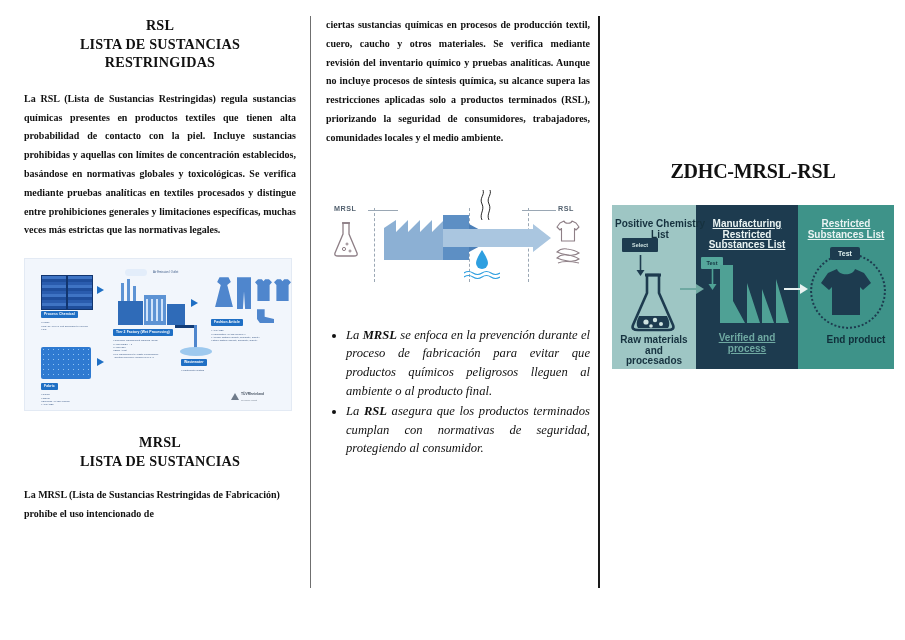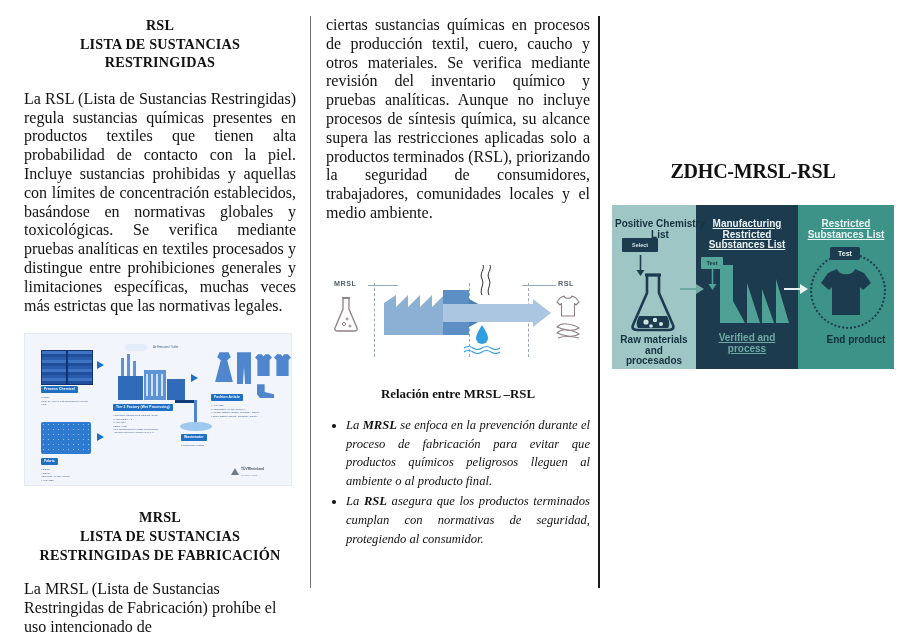--- a/index.html
+++ b/index.html
@@ -26,25 +26,26 @@
   h2.hd{
     margin:0;
     font-size:14.2px;
     font-weight:bold;
     text-align:center;
     line-height:18.6px;
     letter-spacing:.2px;
   }
   p.body{
     margin:0;
-    font-size:16px;
+    font-size:10px;
     line-height:18.8px;
     text-align:justify;
     text-justify:inter-word;
     hyphens:none;
+    font-weight:bold;
   }
   .sp-14{height:14px;}
   .sp-16{height:16px;}
   .sp-18{height:18px;}
   .sp-22{height:22px;}
   .sp-26{height:26px;}
 
   h3.sub{
     margin:0;
     font-size:12.9px;
@@ -225,21 +226,20 @@
                   border-right:4px solid transparent;border-bottom:7px solid #6f7b8a;"></div>
       <div class="f1 tiny" style="left:216px;top:134px;font-size:3.4px;font-weight:bold;color:#4b5766;">TÜVRheinland</div>
       <div class="f1 tiny" style="left:216px;top:140px;font-size:2.4px;color:#7a8694;">Precisely Right</div>
     </div>
 
     <div class="sp-22"></div>
 
     <h2 class="hd">
       <span>MRSL</span><br>
       <span>LISTA DE SUSTANCIAS</span><br>
-      <span>RESTRINGIDAS DE FABRICACIÓN</span>
     </h2>
 
     <div class="sp-16"></div>
 
     <p class="body" style="text-align:left;">La MRSL (Lista de Sustancias Restringidas de Fabricación) prohíbe el uso intencionado de</p>
   </div>
 
   <div class="col col-2">
 
     <p class="body">ciertas sustancias químicas en procesos de producción textil, cuero, caucho y otros materiales. Se verifica mediante revisión del inventario químico y pruebas analíticas. Aunque no incluye procesos de síntesis química, su alcance supera las restricciones aplicadas solo a productos terminados (RSL), priorizando la seguridad de consumidores, trabajadores, comunidades locales y el medio ambiente.</p>
@@ -299,21 +299,20 @@
 
       <svg class="f2" style="left:229px;top:74px;" width="26" height="18" viewBox="0 0 26 18">
         <path d="M2 4 Q6 0 12 1 Q20 2 24 5 Q20 8 13 7 Q6 6 2 4 Z" fill="none" stroke="#8e7f86" stroke-width="1.1"></path>
         <path d="M2 10 Q6 6 12 7 Q20 8 24 11 Q20 14 13 13 Q6 12 2 10 Z" fill="none" stroke="#8e7f86" stroke-width="1.1"></path>
         <path d="M3 15 Q10 12 24 15" fill="none" stroke="#8e7f86" stroke-width="1.1"></path>
       </svg>
     </div>
 
     <div class="sp-26"></div>
 
-    <h3 class="sub">Relación entre MRSL –RSL</h3>
 
     <div class="sp-14"></div>
 
     <ul class="bullets">
       <li>
         <span>La </span><b>MRSL</b><span> se enfoca en la prevención durante el proceso de fabricación para evitar que productos químicos peligrosos lleguen al ambiente o al producto final.</span>
       </li>
       <li>
         <span>La </span><b>RSL</b><span> asegura que los productos terminados cumplan con normativas de seguridad, protegiendo al consumidor.</span>
       </li>

